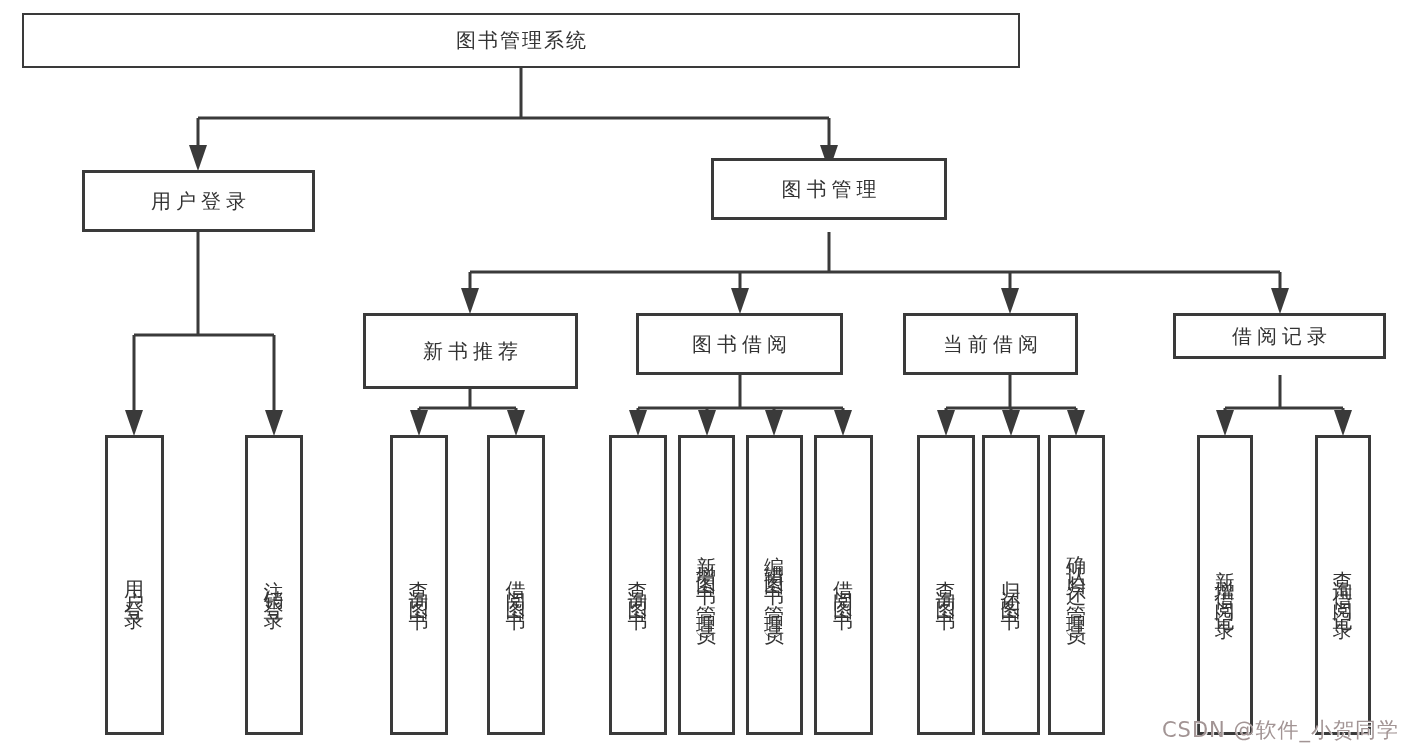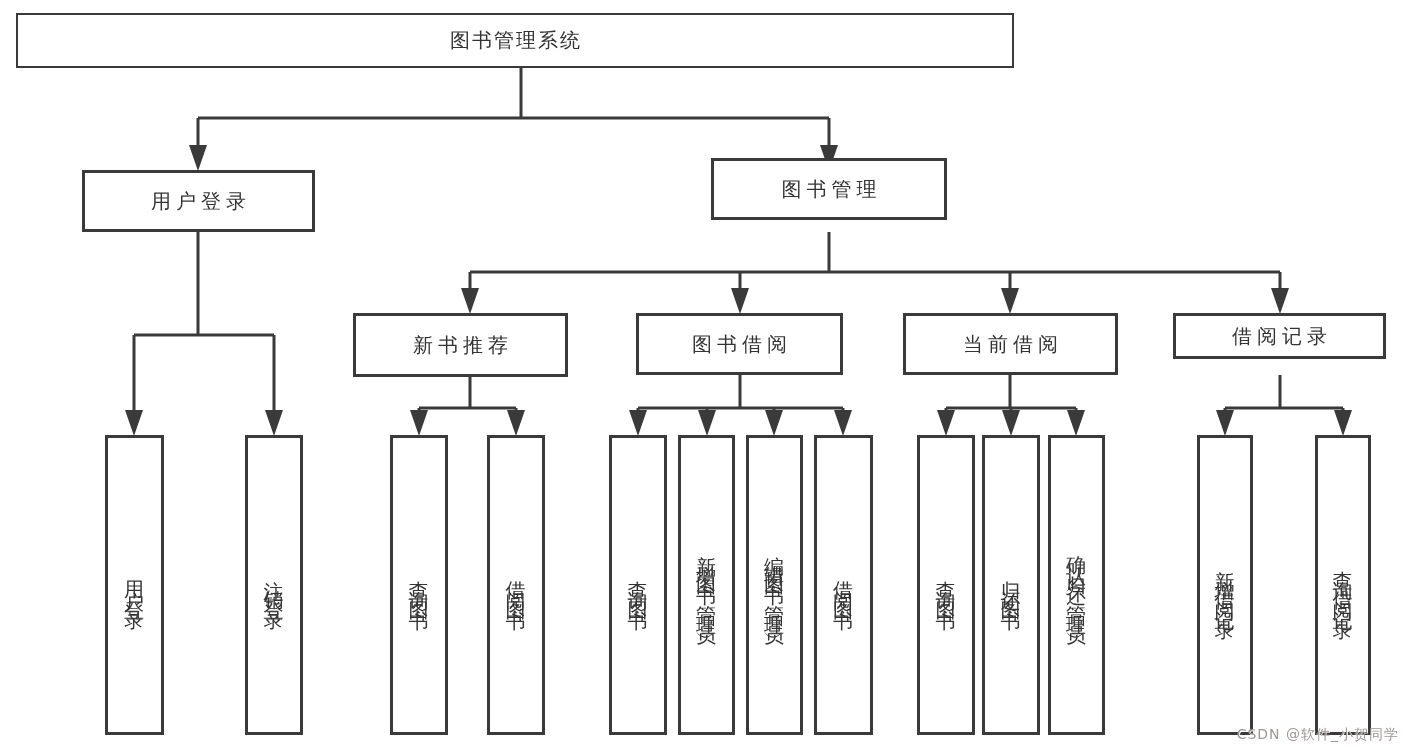--- a/index.html
+++ b/index.html
@@ -52,21 +52,21 @@
     text-orientation: mixed;
     font-size: 20px;
     letter-spacing: 10px;
     line-height: 1;
     white-space: nowrap;
   }
   .watermark {
     position: absolute;
     right: 6px;
     bottom: 3px;
-    font-size: 14px;
+    font-size: 21px;
     letter-spacing: 1px;
     color: #a29494;
     text-shadow: 1px 1px 0 rgba(255,255,255,0.9);
     z-index: 3;
     white-space: nowrap;
   }
 </style>
 </head>
 <body>
 
@@ -98,28 +98,28 @@
       <polygon points="765,410 783,410 774,436"></polygon>
       <polygon points="834,410 852,410 843,436"></polygon>
       <polygon points="937,410 955,410 946,436"></polygon>
       <polygon points="1002,410 1020,410 1011,436"></polygon>
       <polygon points="1067,410 1085,410 1076,436"></polygon>
       <polygon points="1216,410 1234,410 1225,436"></polygon>
       <polygon points="1334,410 1352,410 1343,436"></polygon>
     </g>
   </svg>
 
-  <div class="node root" style="left:16px; top:13px; width:998px; height:55px;">图书管理系统</div>
+  <div class="node root" style="left:22px; top:13px; width:998px; height:55px;">图书管理系统</div>
 
   <div class="node" style="left:82px; top:170px; width:233px; height:62px;">用户登录</div>
   <div class="node" style="left:711px; top:158px; width:236px; height:62px;">图书管理</div>
 
-  <div class="node" style="left:353px; top:313px; width:215px; height:64px;">新书推荐</div>
+  <div class="node" style="left:363px; top:313px; width:215px; height:76px;">新书推荐</div>
   <div class="node" style="left:636px; top:313px; width:207px; height:62px;">图书借阅</div>
-  <div class="node" style="left:903px; top:313px; width:215px; height:62px;">当前借阅</div>
+  <div class="node" style="left:903px; top:313px; width:175px; height:62px;">当前借阅</div>
   <div class="node" style="left:1173px; top:313px; width:213px; height:46px;">借阅记录</div>
 
   <div class="leaf" style="left:105px; top:435px; width:59px; height:300px;">
     <span>用户登录</span>
   </div>
   <div class="leaf" style="left:245px; top:435px; width:58px; height:300px;">
     <span>注销登录</span>
   </div>
 
   <div class="leaf" style="left:390px; top:435px; width:58px; height:300px;">

